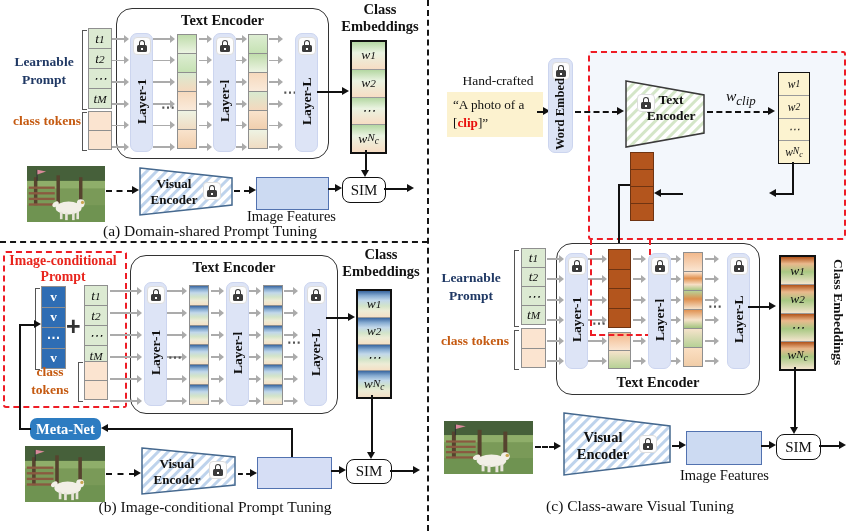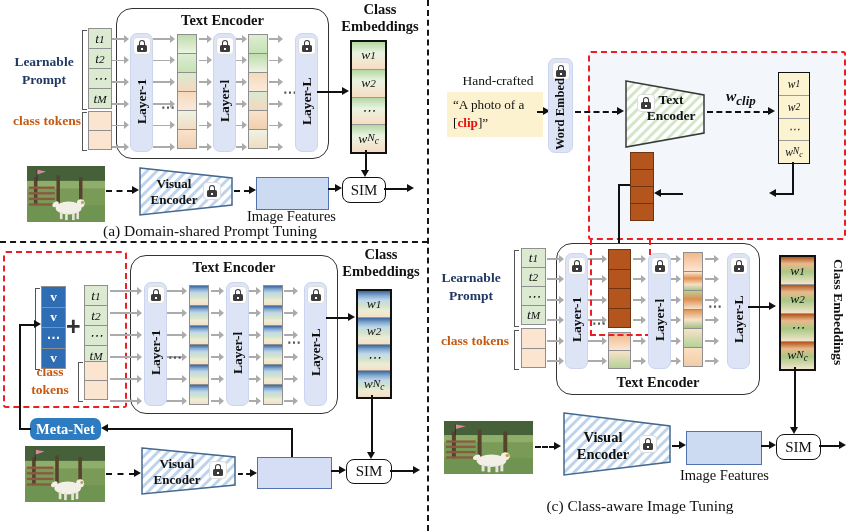--- a/index.html
+++ b/index.html
@@ -80,21 +80,21 @@
   .metanet{position:absolute;background:#2d7cc1;color:#fff;font-weight:bold;font-size:14.5px;
            display:flex;align-items:center;justify-content:center;border-radius:7px}
   .tkebox{position:absolute;background:#fff;border:2.2px solid #111;border-radius:10px;
           display:flex;align-items:center;justify-content:center;font-weight:bold;font-size:16.5px;color:#c05a1a;letter-spacing:1px}
   .handbox{position:absolute;background:#fcf2cf;padding:4px 6px;font-size:13.2px;line-height:1.4}
   .redword{color:#e8100c;font-weight:bold}
   .trap{position:absolute}
   .trap svg{position:absolute;left:0;top:0}
   .tlabel{position:absolute;font-weight:bold;font-size:13px;line-height:1.2;text-align:center}
   .plus{position:absolute;font-weight:bold;font-size:25px;color:#333;font-family:"Liberation Sans",sans-serif}
-  .wcliplab{position:absolute;font-weight:bold;font-style:italic;font-size:15.5px}
+  .wcliplab{position:absolute;font-weight:normal;font-style:italic;font-size:15.5px}
 </style>
 </head>
 <body>
 
 <svg width="0" height="0" style="position:absolute">
   <defs>
     <pattern id="hatchBlue" width="7" height="7" patternUnits="userSpaceOnUse" patternTransform="rotate(45)">
       <rect width="7" height="7" fill="#ffffff"></rect>
         <rect width="3" height="7" fill="#bed3ec"></rect>
     </pattern>
@@ -258,20 +258,21 @@
   <div class="featbox" style="left:256px;top:177px;width:71px;height:31px"></div>
   <div class="cap" style="left:234px;top:208px;width:115px;font-size:14.5px">Image Features</div>
   <div class="dar-r" style="left:328px;top:188px;width:8px"></div>
   <div class="simbox" style="left:342px;top:177px;width:42px;height:24px">
     <span>SIM</span>
   </div>
   <div class="ar-r" style="left:384px;top:188px;width:24px"></div>
   <div class="cap" style="left:40px;top:222px;width:340px">(a) Domain-shared Prompt Tuning</div>
 
   <div class="redbox" style="left:3px;top:251px;width:120px;height:153px"></div>
+  <div class="redtitle abs" style="left:4px;top:253px;width:118px;font-size:13.8px">Image-conditional Prompt</div>
 
   <div class="tokcol" style="left:41px;top:287px;width:25px;height:82px">
     <div class="cell vcell">v</div>
     <div class="cell vcell">v</div>
     <div class="cell vcell">⋯</div>
     <div class="cell vcell">v</div>
   </div>
   <div class="brace" style="left:35px;top:288px;height:80px"></div>
   <div class="plus" style="left:66px;top:312px">+</div>
   <div class="tokcol" style="left:84px;top:286px;width:24px;height:80px">
@@ -424,20 +425,21 @@
         <span class="lock"></span>
       </span>
   </div>
   <div class="dar-r" style="left:238px;top:473px;width:13px"></div>
   <div class="featbox" style="left:257px;top:457px;width:73px;height:30px;background:#d6def5"></div>
   <div class="dar-r" style="left:331px;top:470px;width:9px"></div>
   <div class="simbox" style="left:346px;top:459px;width:44px;height:23px">
     <span>SIM</span>
   </div>
   <div class="ar-r" style="left:390px;top:470px;width:24px"></div>
+  <div class="cap" style="left:40px;top:498px;width:350px">(b) Image-conditional Prompt Tuning</div>
 
   <div class="redbox" style="left:588px;top:51px;width:254px;height:185px;background:#f3f7fc"></div>
 
   <div class="cap" style="left:452px;top:73px;width:92px;font-size:13.5px">Hand-crafted</div>
   <div class="handbox" style="left:447px;top:92px;width:84px">
     <span>“A photo of a [</span><span class="redword">clip</span><span>]”</span>
   </div>
   <div class="dar-r" style="left:537px;top:111px;width:7px"></div>
   <div class="pill" style="left:548px;top:58px;width:23px;height:93px">
     <span class="lockchip">
@@ -623,15 +625,15 @@
       </span>
   </div>
   <div class="ar-r" style="left:672px;top:445px;width:8px"></div>
   <div class="featbox" style="left:686px;top:431px;width:74px;height:32px"></div>
   <div class="cap" style="left:672px;top:467px;width:105px;font-size:14.5px">Image Features</div>
   <div class="ar-r" style="left:761px;top:445px;width:9px"></div>
   <div class="simbox" style="left:776px;top:434px;width:43px;height:24px">
     <span>SIM</span>
   </div>
   <div class="ar-r" style="left:819px;top:445px;width:21px"></div>
-  <div class="cap" style="left:470px;top:497px;width:340px">(c) Class-aware Image Tuning</div>
+  <div class="cap" style="left:470px;top:497px;width:340px">(c) Class-aware Visual Tuning</div>
 
 </div>
 
 </body></html>

